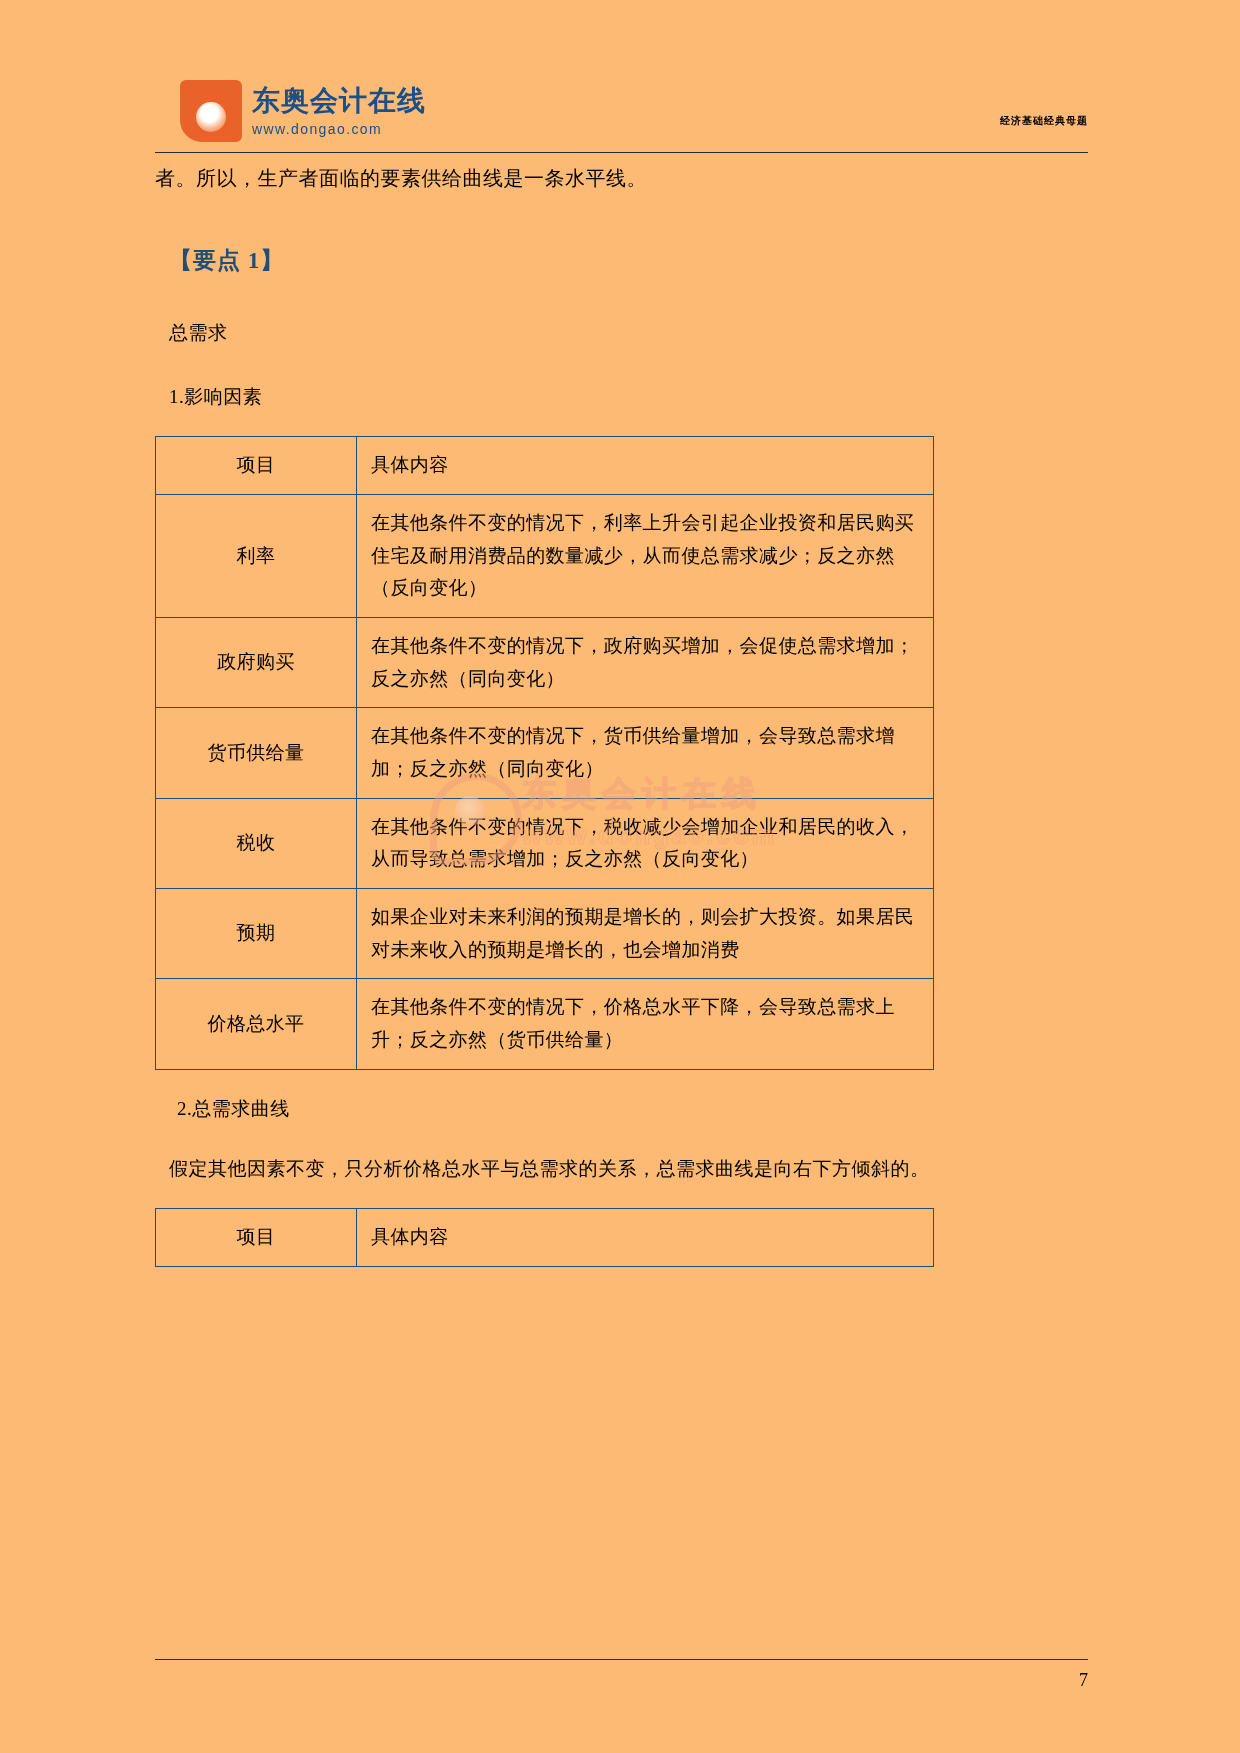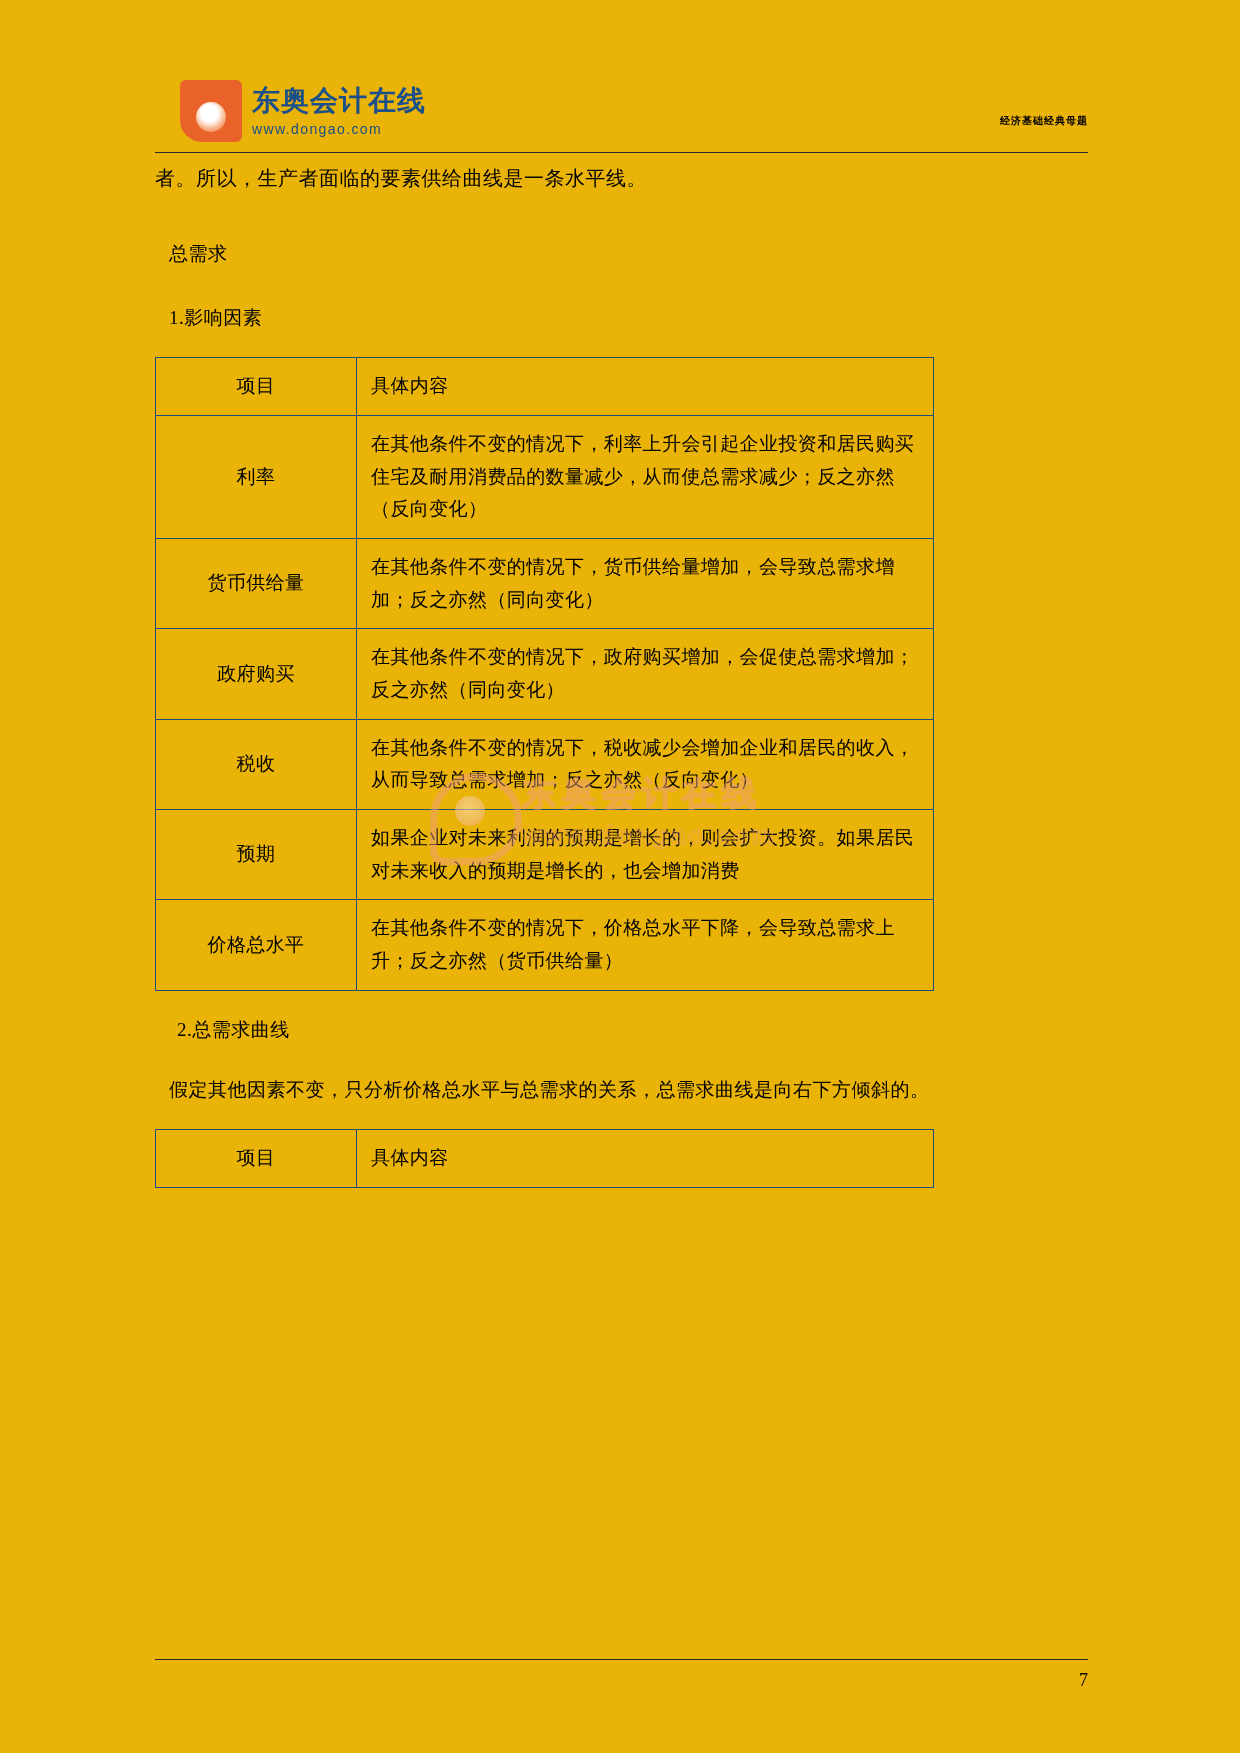--- a/index.html
+++ b/index.html
@@ -13,21 +13,21 @@
     position: relative;
     font-family: "Liberation Serif", serif;
     color: #000;
     overflow: hidden;
   }
   .page {
     position: absolute;
     top: 0; left: 0;
     width: 1240px;
     height: 1753px;
-    background: #eab308;
+    background: #fdba74;
   }
 
   
   .header {
     position: absolute;
     top: 72px;
     left: 0;
     width: 1240px;
     height: 90px;
   }
@@ -262,42 +262,43 @@
     </div>
     <div class="header-right">经济基础经典母题</div>
   </div>
   <div class="header-rule"></div>
 
   <div class="content">
 
     <p class="para para-indent">者。所以，生产者面临的要素供给曲线是一条水平线。</p>
 
 
+    <h3 class="point-title">【要点 1】</h3>
 
     <p class="small-para">总需求</p>
 
     <p class="small-para2">1.影响因素</p>
 
     <table class="doc-table">
       <tbody>
         <tr>
           <td class="col-item head-cell">项目</td>
           <td class="col-content head-cell">具体内容</td>
         </tr>
         <tr>
           <td class="col-item">利率</td>
           <td class="col-content">在其他条件不变的情况下，利率上升会引起企业投资和居民购买住宅及耐用消费品的数量减少，从而使总需求减少；反之亦然（反向变化）</td>
         </tr>
         <tr>
+          <td class="col-item">政府购买</td>
+          <td class="col-content">在其他条件不变的情况下，政府购买增加，会促使总需求增加；反之亦然（同向变化）</td>
+        </tr>
+        <tr>
           <td class="col-item">货币供给量</td>
           <td class="col-content">在其他条件不变的情况下，货币供给量增加，会导致总需求增加；反之亦然（同向变化）</td>
-        </tr>
-        <tr>
-          <td class="col-item">政府购买</td>
-          <td class="col-content">在其他条件不变的情况下，政府购买增加，会促使总需求增加；反之亦然（同向变化）</td>
         </tr>
         <tr>
           <td class="col-item">税收</td>
           <td class="col-content">在其他条件不变的情况下，税收减少会增加企业和居民的收入，从而导致总需求增加；反之亦然（反向变化）</td>
         </tr>
         <tr>
           <td class="col-item">预期</td>
           <td class="col-content">如果企业对未来利润的预期是增长的，则会扩大投资。如果居民对未来收入的预期是增长的，也会增加消费</td>
         </tr>
         <tr>

